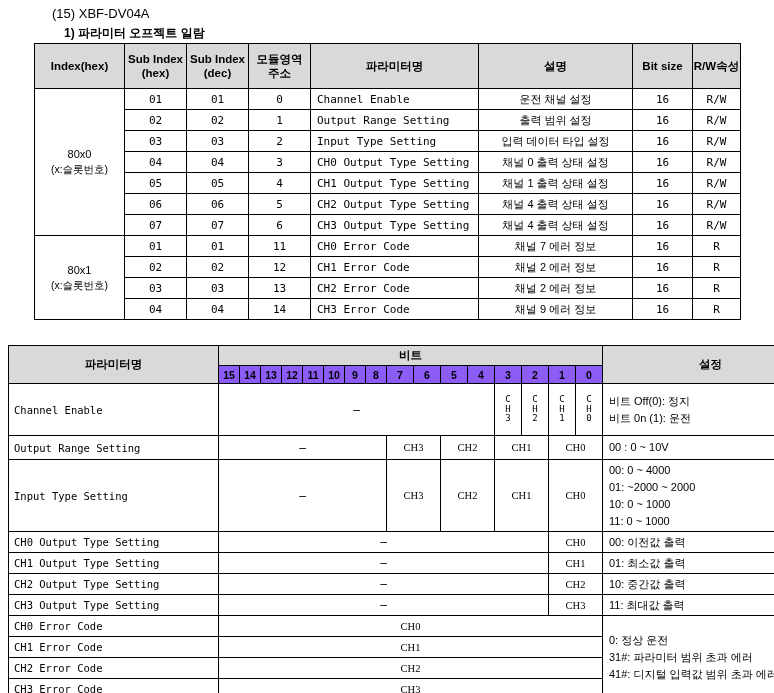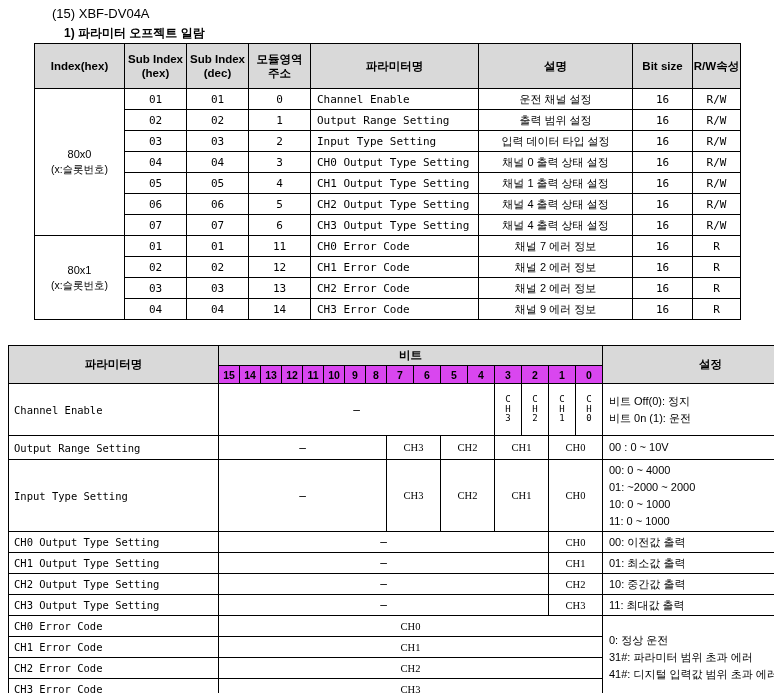--- a/index.html
+++ b/index.html
@@ -96,21 +96,21 @@
   }
   .tbl2 td {
     height: 19px;
   }
   .tbl2 .hdr {
     background: #d9d9d9;
     font-weight: bold;
     font-size: 11.5px;
   }
   .tbl2 .bitnum {
-    background: #d946ef;
+    background: #8b5cf6;
     font-weight: bold;
     font-size: 10.5px;
     height: 17px;
   }
   .tbl2 .pname {
     text-align: left;
     padding-left: 5px;
     font-family: "DejaVu Sans Mono", monospace;
     font-size: 10.5px;
   }

